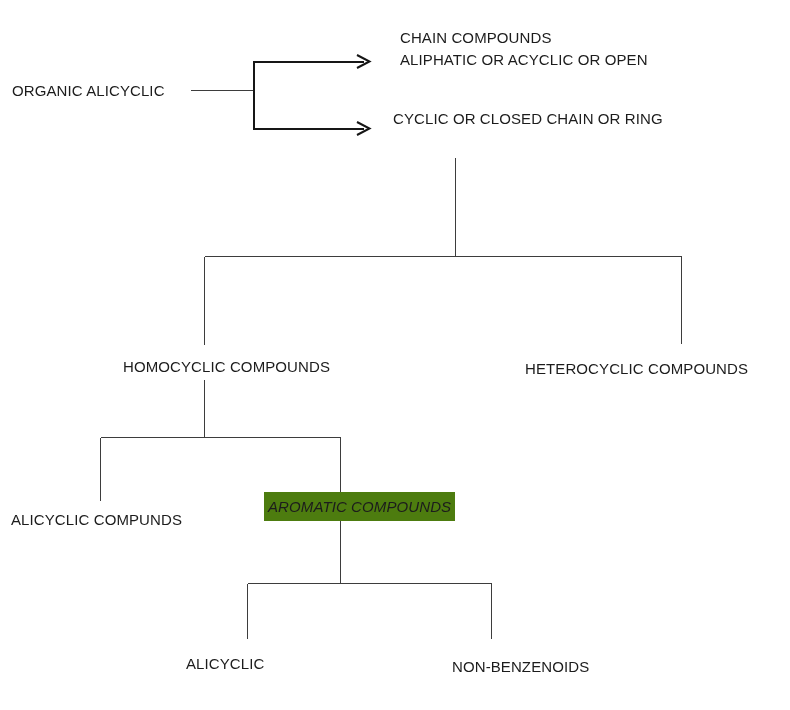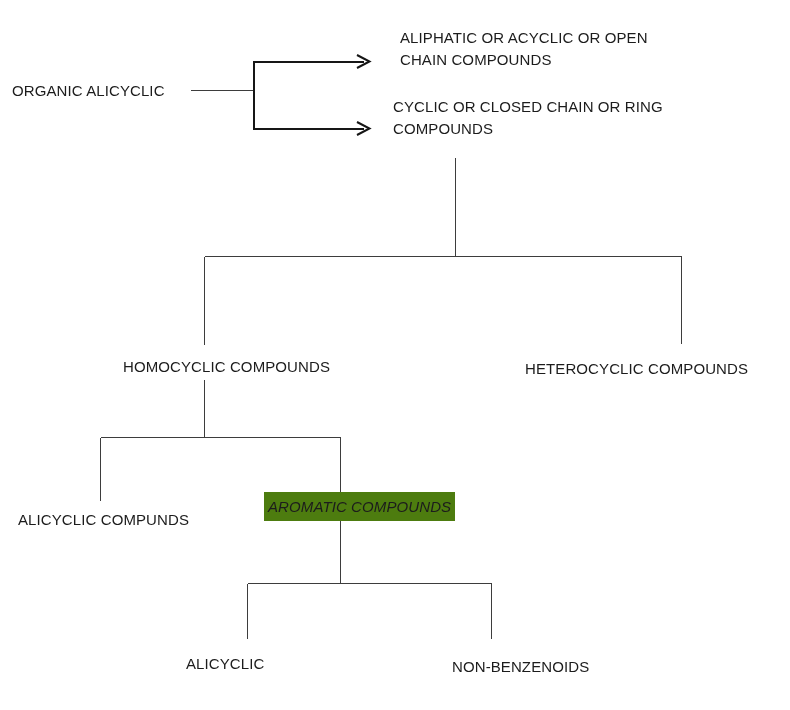--- a/index.html
+++ b/index.html
@@ -64,34 +64,33 @@
     <path d="M340.5 437.5 V583.5" stroke="#3d3d3d" stroke-width="1" fill="none"></path>
 
     <path d="M247.5 583.5 H491.5" stroke="#3d3d3d" stroke-width="1" fill="none"></path>
     <path d="M247.5 583.5 V639" stroke="#3d3d3d" stroke-width="1" fill="none"></path>
     <path d="M491.5 583.5 V639" stroke="#3d3d3d" stroke-width="1" fill="none"></path>
   </svg>
 
   <div class="label" style="left:12px; top:83px;">ORGANIC ALICYCLIC</div>
 
   <div class="label two-line" style="left:400px; top:27px;">
+    <div>CHAIN COMPOUNDS</div>
     <div>ALIPHATIC OR ACYCLIC OR OPEN</div>
-    <div>CHAIN COMPOUNDS</div>
   </div>
 
-  <div class="label two-line" style="left:393px; top:96px;">
+  <div class="label two-line" style="left:393px; top:108px;text-align:right;">
     <div>CYCLIC OR CLOSED CHAIN OR RING</div>
-    <div>COMPOUNDS</div>
   </div>
 
   <div class="label" style="left:123px; top:359px;">HOMOCYCLIC COMPOUNDS</div>
 
   <div class="label" style="left:525px; top:361px;">HETEROCYCLIC COMPOUNDS</div>
 
-  <div class="label" style="left:18px; top:512px;">ALICYCLIC COMPUNDS</div>
+  <div class="label" style="left:11px; top:512px;">ALICYCLIC COMPUNDS</div>
 
   <div class="label masked" style="left:264px; top:492px;">AROMATIC COMPOUNDS</div>
 
   <div class="label" style="left:186px; top:656px;">ALICYCLIC</div>
 
   <div class="label" style="left:444px; top:659px;margin-left:8px;">NON-BENZENOIDS</div>
 
 </div>
 
 </body></html>

